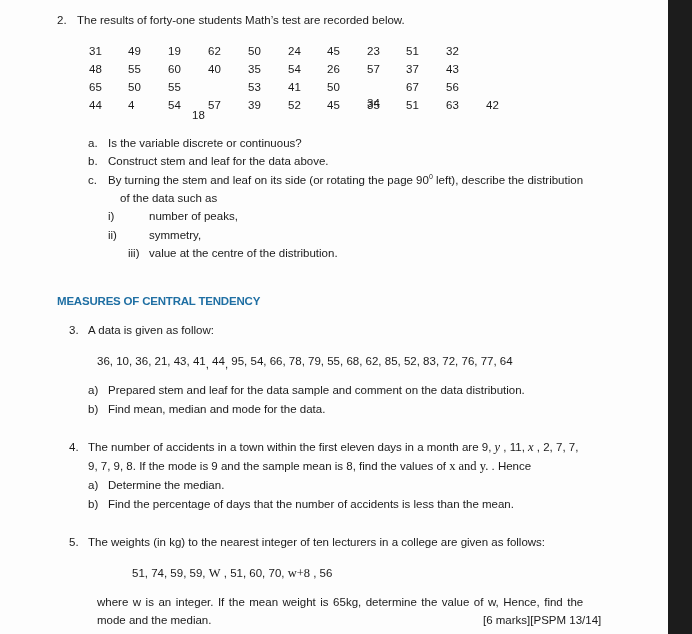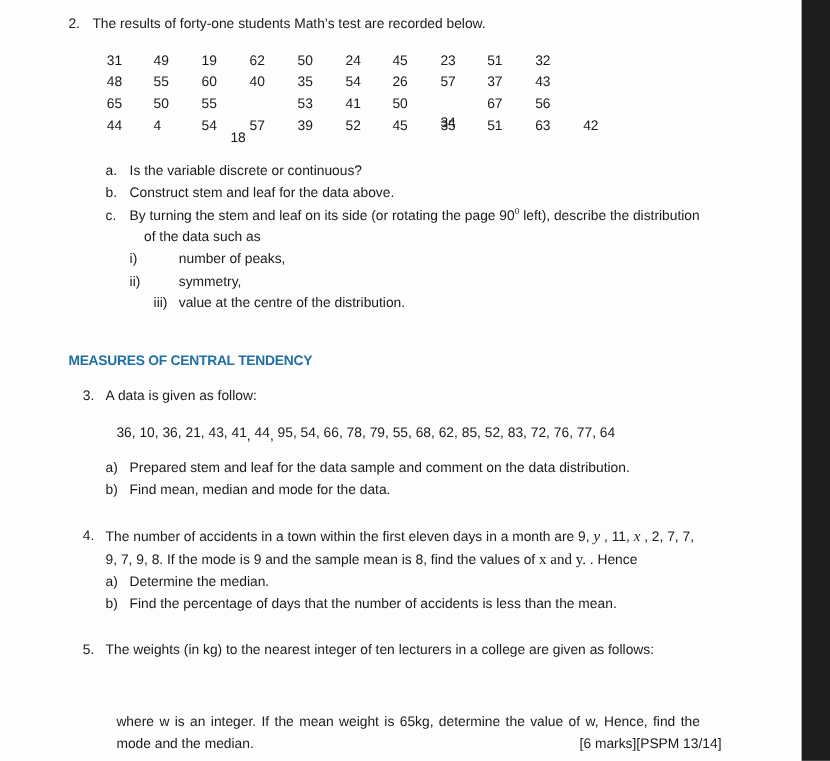--- a/index.html
+++ b/index.html
@@ -102,19 +102,20 @@
   <div class="abs" style="left:88px; top:440px;"><span>The number of accidents in a town within the first eleven days in a month are 9, </span><span class="math">y</span><span> , 11, </span><span class="math">x</span><span> , 2, 7, 7,</span></div>
   <div class="abs" style="left:88px; top:459px;"><span>9, 7, 9, 8. If the mode is 9 and the sample mean is 8, find the values of </span><span class="math" style="font-style:normal;">x and y.</span><span> . Hence</span></div>
 
   <div class="abs" style="left:88px; top:478px;">a)</div>
   <div class="abs" style="left:108px; top:478px;">Determine the median.</div>
   <div class="abs" style="left:88px; top:497px;">b)</div>
   <div class="abs" style="left:108px; top:497px;">Find the percentage of days that the number of accidents is less than the mean.</div>
 
   <div class="abs" style="left:69px; top:535px;">5.</div>
   <div class="abs" style="left:88px; top:535px;">The weights (in kg) to the nearest integer of ten lecturers in a college are given as follows:</div>
+  <div class="abs" style="left:132px; top:566px;"><span>51, 74, 59, 59, </span><span class="math" style="font-style:normal;">W</span><span> , 51, 60, 70, </span><span class="math" style="font-style:normal;">w+8</span><span> , 56</span></div>
 
   <div class="abs" style="left:97px; top:595px; word-spacing:1.3px;">where w is an integer. If the mean weight is 65kg, determine the value of w, Hence, find the</div>
   <div class="abs" style="left:97px; top:613px;">mode and the median.</div>
   <div class="abs" style="left:483px; top:613px;">[6 marks][PSPM 13/14]</div>
 </div>
 
 <div class="side-bar"></div>
 
 </body></html>

